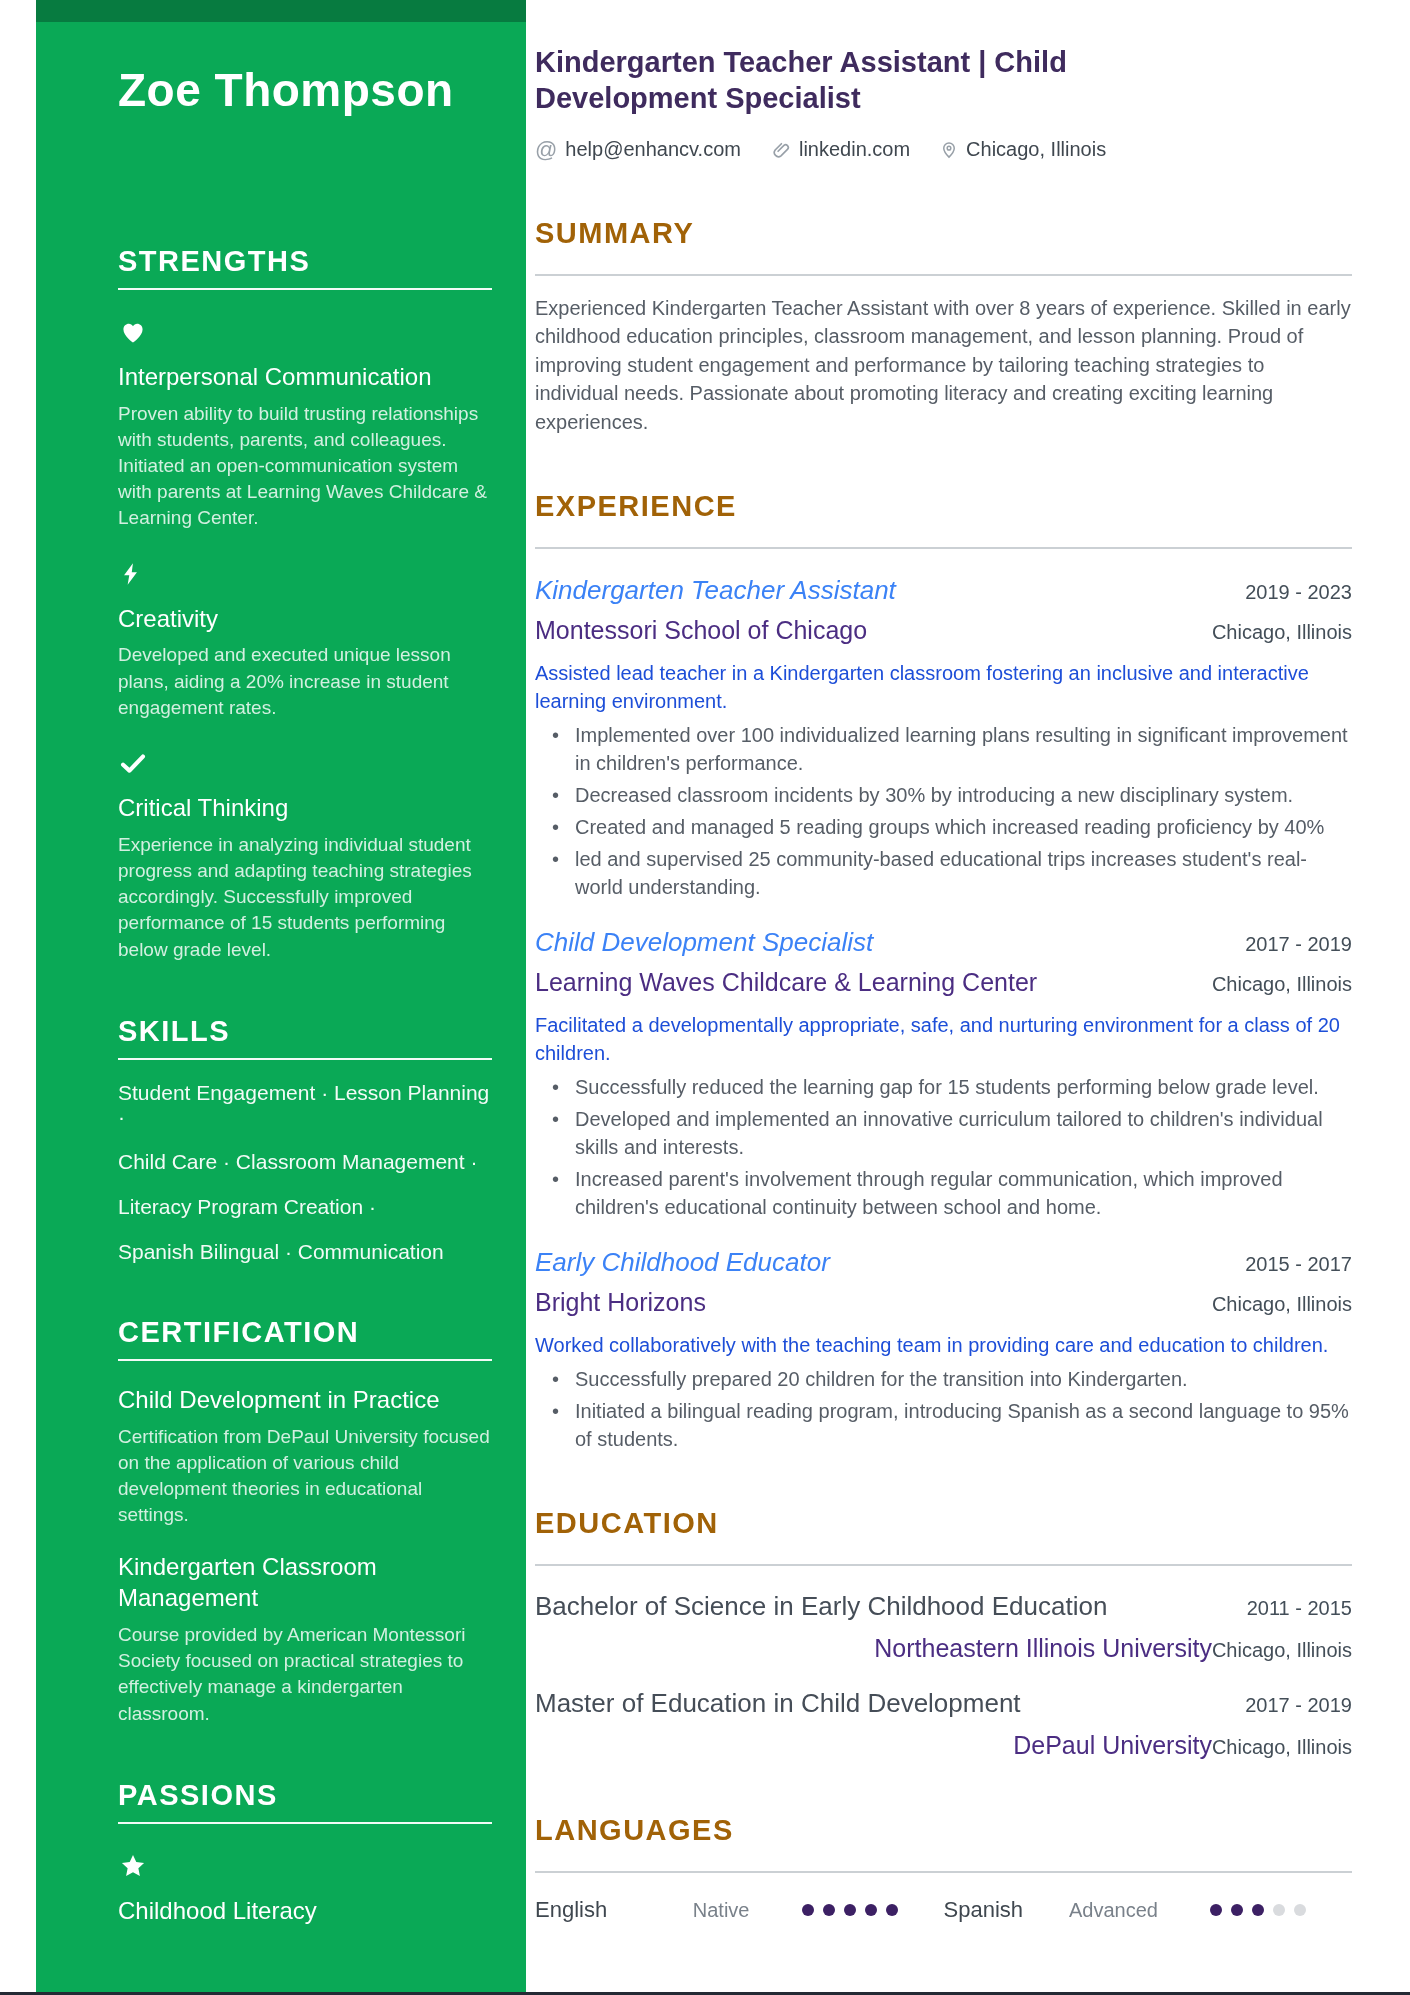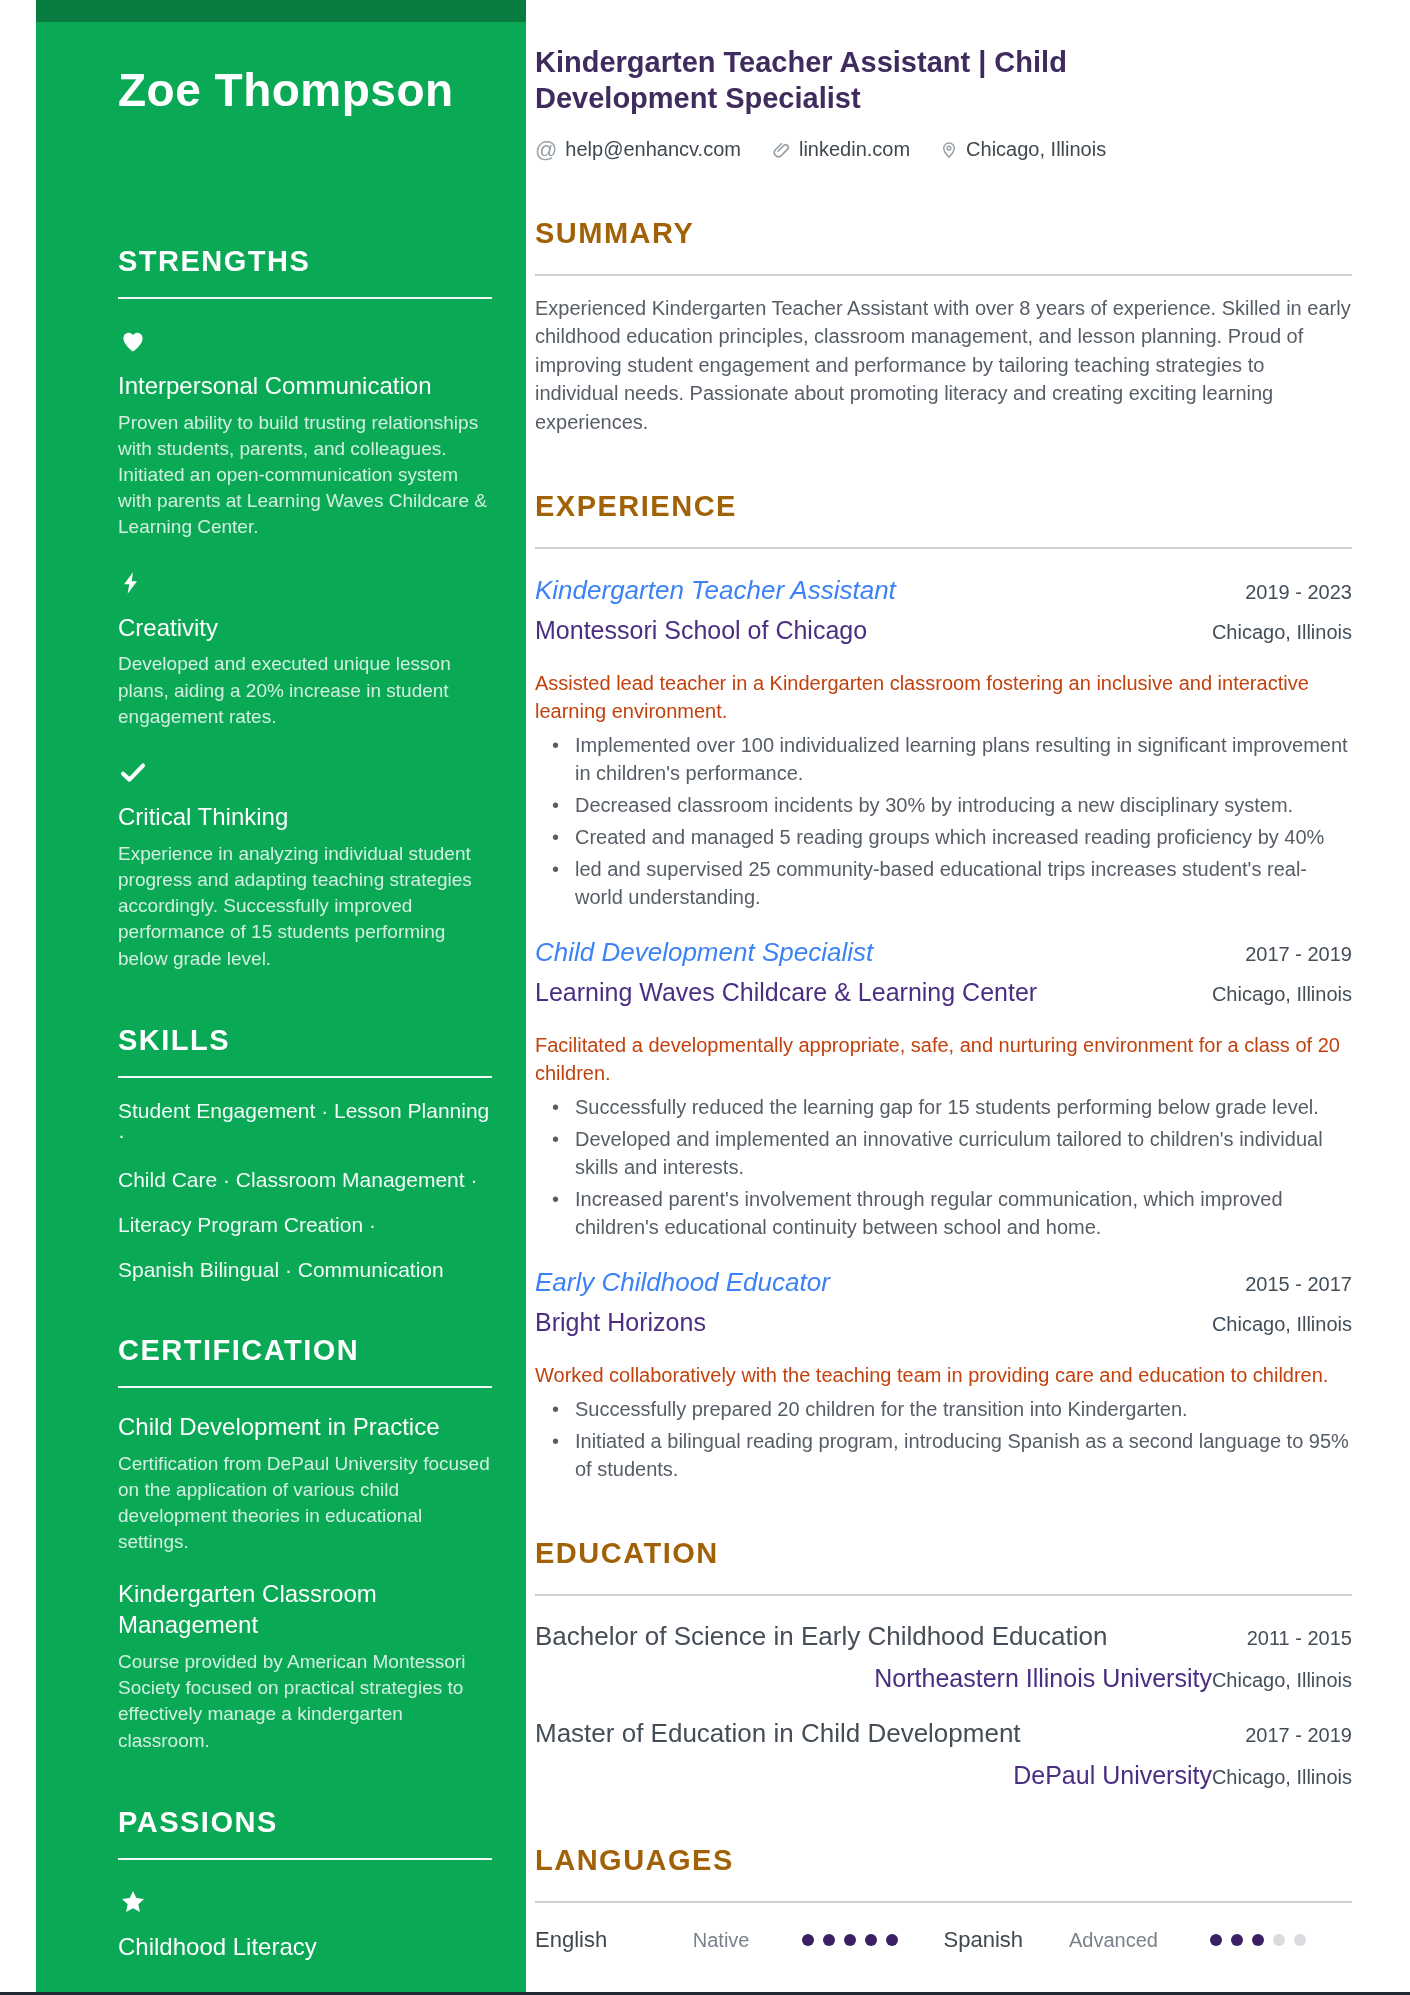--- a/index.html
+++ b/index.html
@@ -32,21 +32,21 @@
     color: #ffffff;
     font-size: 46px;
     letter-spacing: 0.5px;
     line-height: 1.15;
   }
   .side-section { margin-top: 0; }
   .side-heading {
     color: #ffffff;
     font-size: 29px;
     letter-spacing: 1.5px;
-    padding-bottom: 19px;
+    padding-bottom: 10px;
     border-bottom: 2px solid rgba(255,255,255,0.95);
   }
   .mt-strengths { margin-top: 128px; }
   .mt-side { margin-top: 52px; }
   .side-item { display: flex; margin-top: 26px; flex-direction: column; }
   .side-item-icon { width: 46px; flex: 0 0 46px; padding-top: 2px; }
   .side-item-body { flex: 1; }
   .side-item-title {
     color: #ffffff;
     font-size: 24px;
@@ -112,22 +112,22 @@
   .job { margin-top: 26px; }
   .row-between {
     display: flex;
     justify-content: space-between;
     align-items: baseline;
   }
   .job-date, .job-location { color: #434E58; font-size: 20px; white-space: nowrap; }
   .company-row { margin-top: 10px; }
   .company-name { color: #4B2D82; font-size: 25px; }
   .job-intro {
-    margin-top: 24px;
-    color: #c2410c;
+    margin-top: 14px;
+    color: #1d4ed8;
     font-size: 20px;
     line-height: 1.4;
   }
   .bullets { margin-top: 6px; list-style: none; }
   .bullets li {
     position: relative;
     padding-left: 40px;
     color: #565D66;
     font-size: 20px;
     line-height: 1.4;

